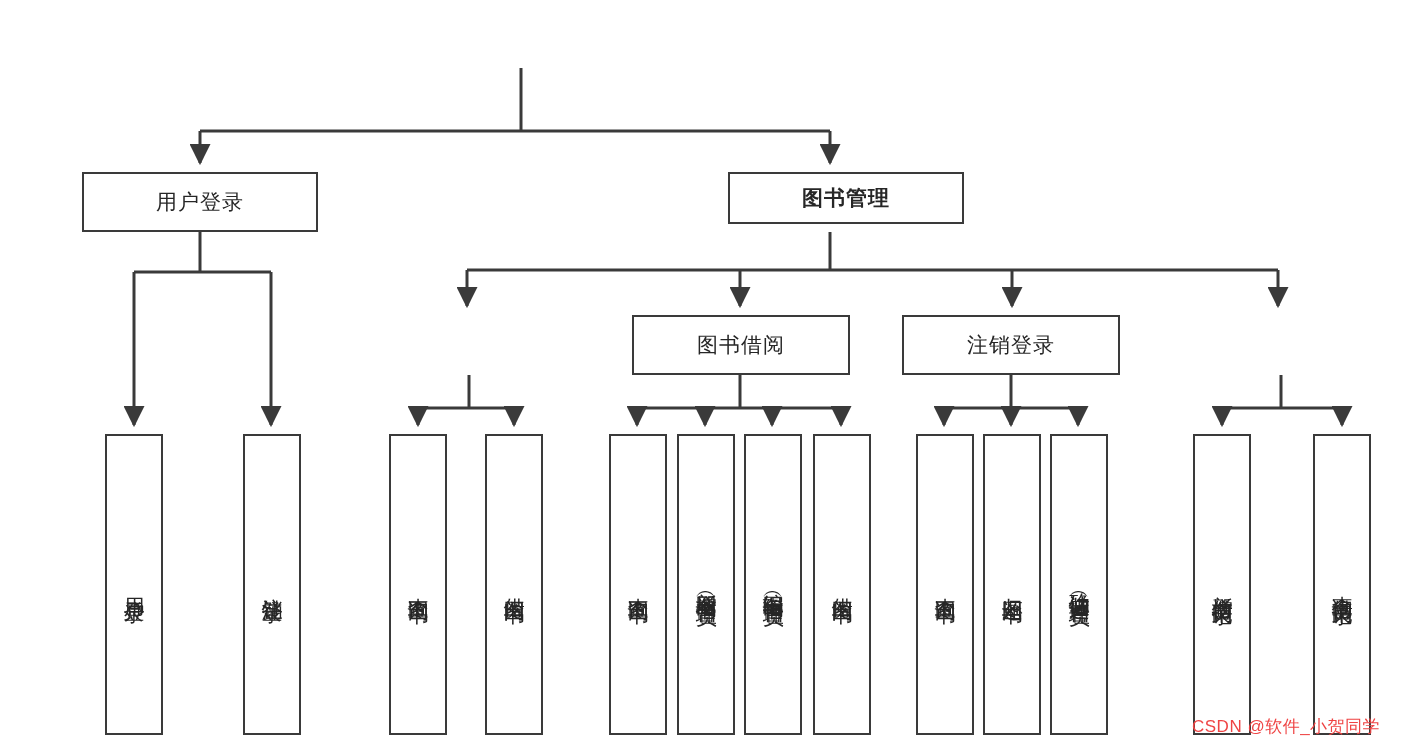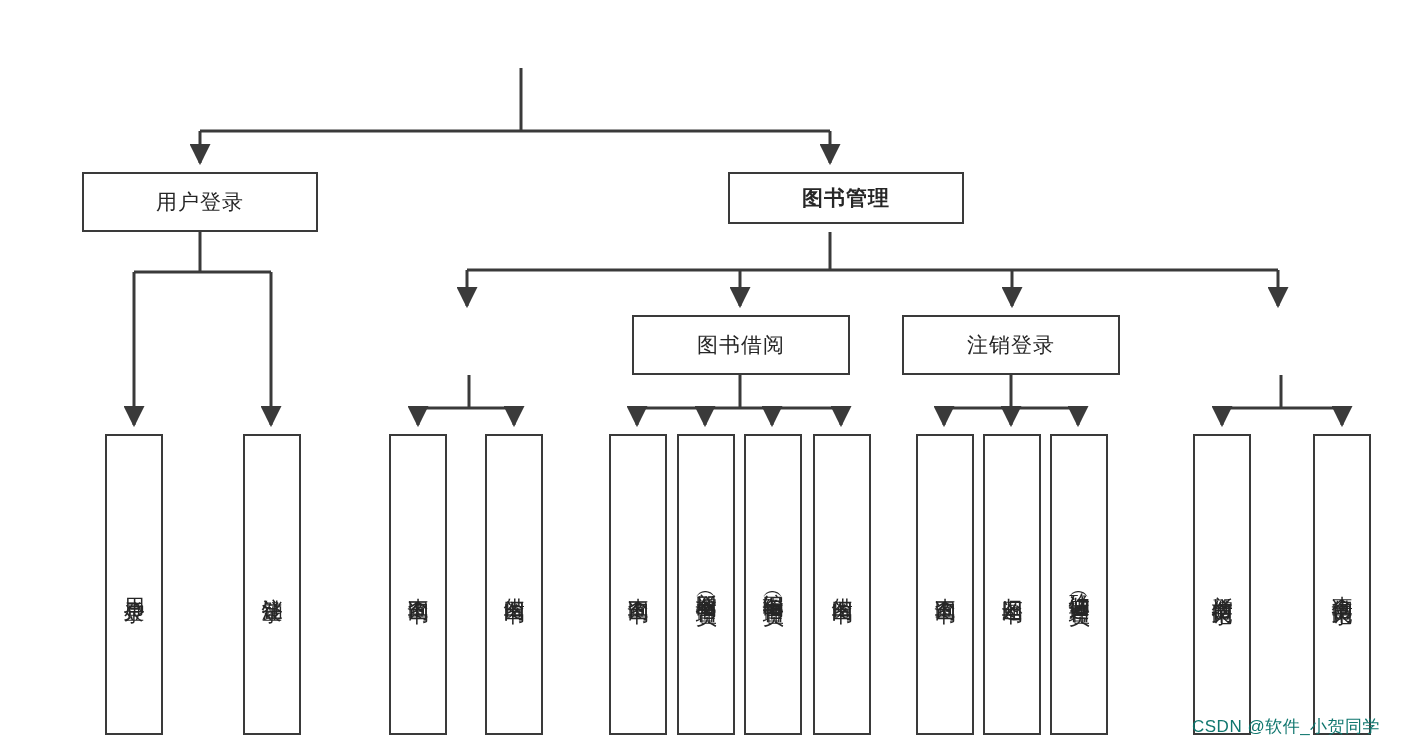--- a/index.html
+++ b/index.html
@@ -49,21 +49,21 @@
     padding-bottom: 6px;
   }
   .node.vert .lbl {
     writing-mode: vertical-rl;
     text-orientation: upright;
     white-space: nowrap;
   }
   .watermark {
     position: absolute;
     font-size: 17px;
-    color: #0f766e;
+    color: #ef4444;
     letter-spacing: 0.5px;
     white-space: nowrap;
     pointer-events: none;
   }
 </style>
 </head>
 <body>
 
 <div id="canvas">
 

